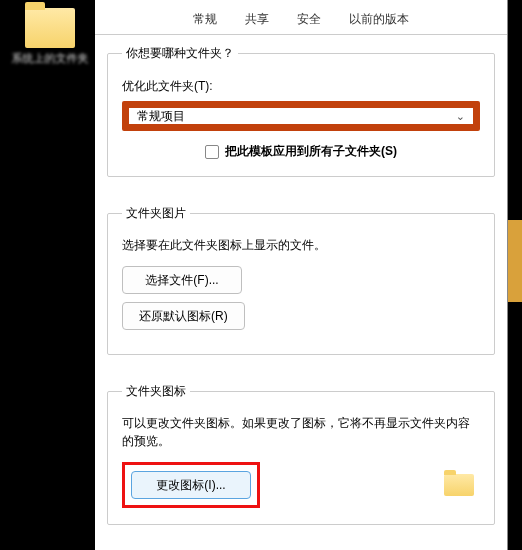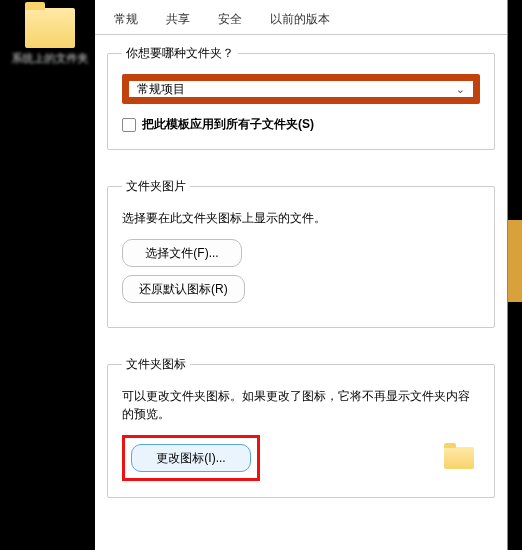--- a/index.html
+++ b/index.html
@@ -1,15 +1,15 @@
 <!DOCTYPE html>
 <html><head>
 <meta charset="utf-8">
 <style>
-  * { box-sizing: border-box; }
+  * { box-sizing: border-box; justify-content: center; }
   body {
     margin: 0;
     width: 522px;
     height: 550px;
     font-family: "Microsoft YaHei", "Segoe UI", sans-serif;
     font-size: 12px;
     color: #000;
     background: #000;
     overflow: hidden;
     position: relative;
@@ -141,21 +141,21 @@
     line-height: 1.5;
     font-family: Liberation Serif, serif;
   }
   .btn {
     display: inline-block;
     min-width: 120px;
     height: 28px;
     line-height: 26px;
     text-align: center;
     border: 1px solid #bfbfbf;
-    border-radius: 10px;
+    border-radius: 4px;
     background: #fdfdfd;
     padding: 0 16px;
     cursor: pointer;
     font-size: 12px;
     margin-bottom: 8px;
   }
   .btn.focus {
     border-color: #5aa4e0;
     background: #eaf4fc;
   }
@@ -204,20 +204,21 @@
     <div class="tab">常规</div>
     <div class="tab">共享</div>
     <div class="tab">安全</div>
     <div class="tab">以前的版本</div>
   </div>
 
   <div class="content">
 
     <fieldset>
       <legend>你想要哪种文件夹？</legend>
+      <span class="field-label">优化此文件夹(T):</span>
       <div class="select">
         <span>常规项目</span>
         <span class="chev">⌄</span>
       </div>
       <label class="checkbox-row">
         <span class="ck"></span>
         <span>把此模板应用到所有子文件夹(S)</span>
       </label>
     </fieldset>
 

